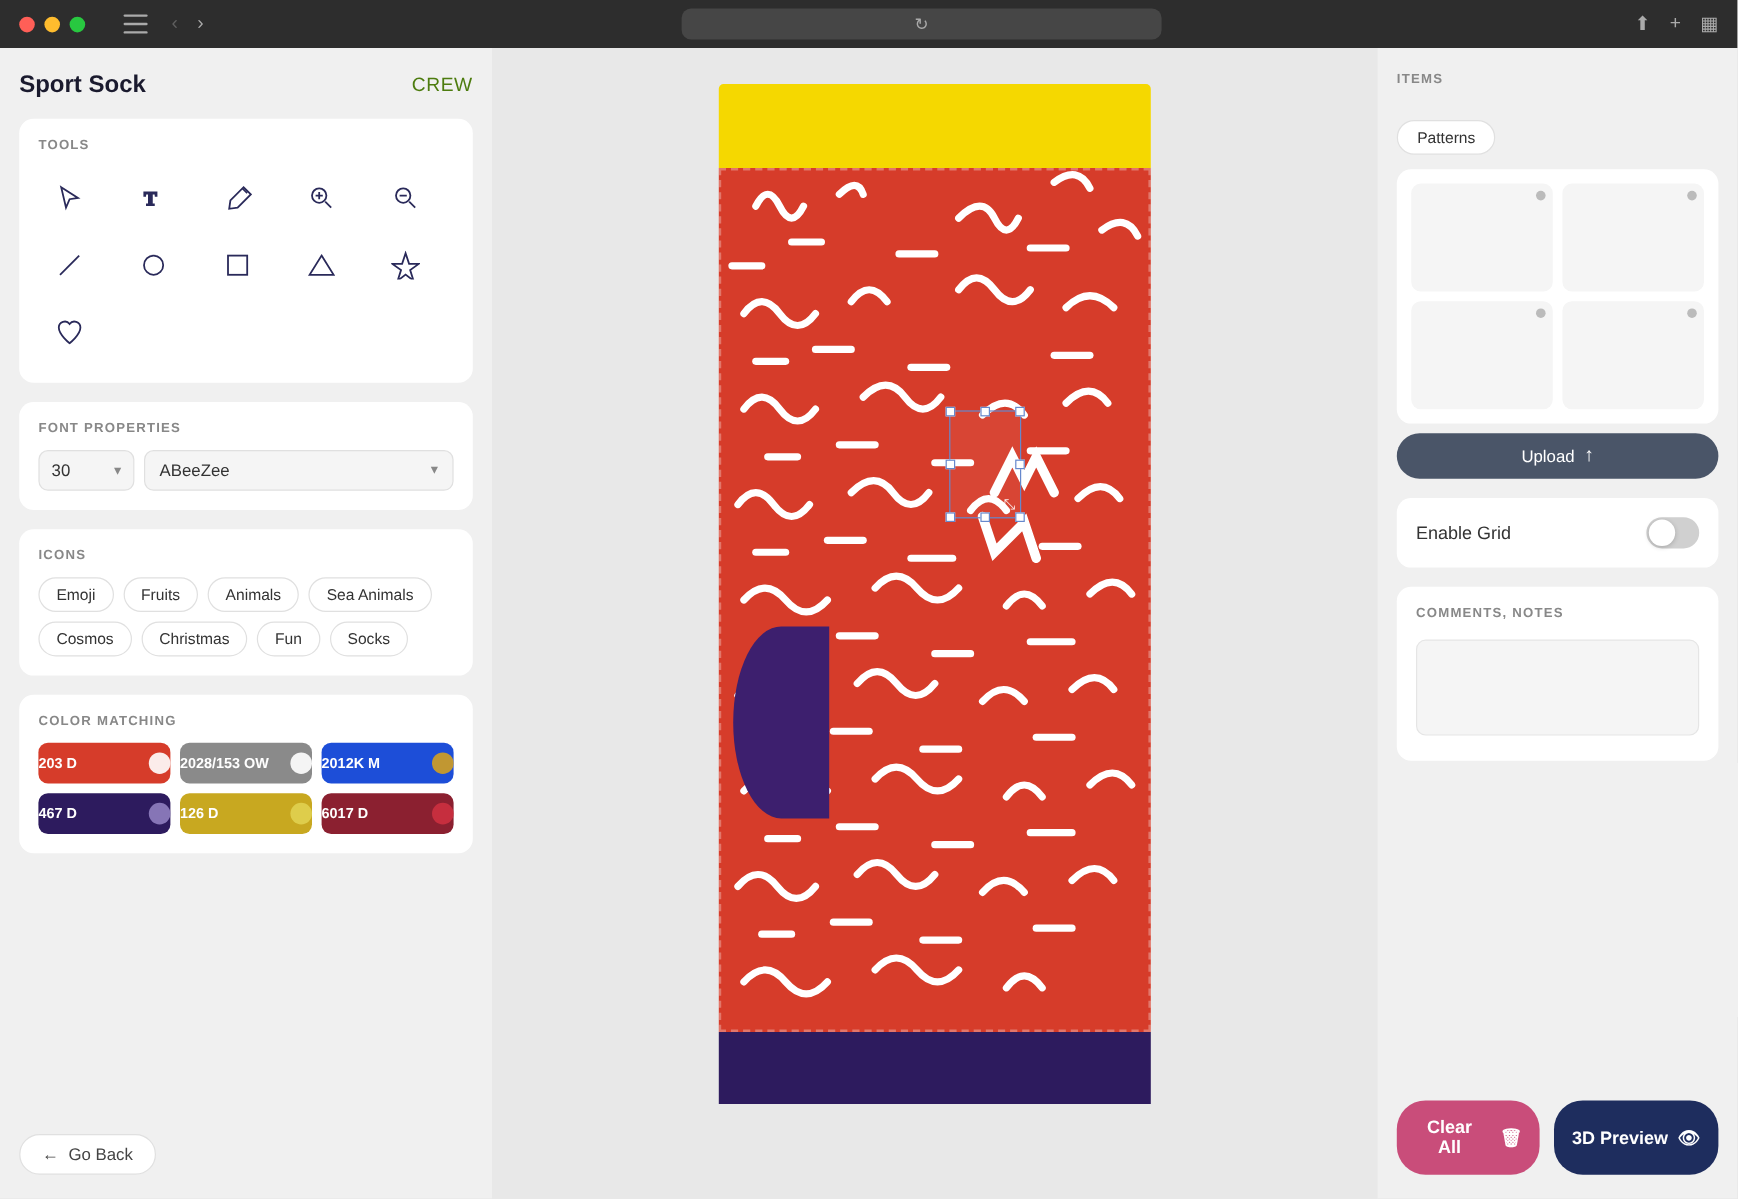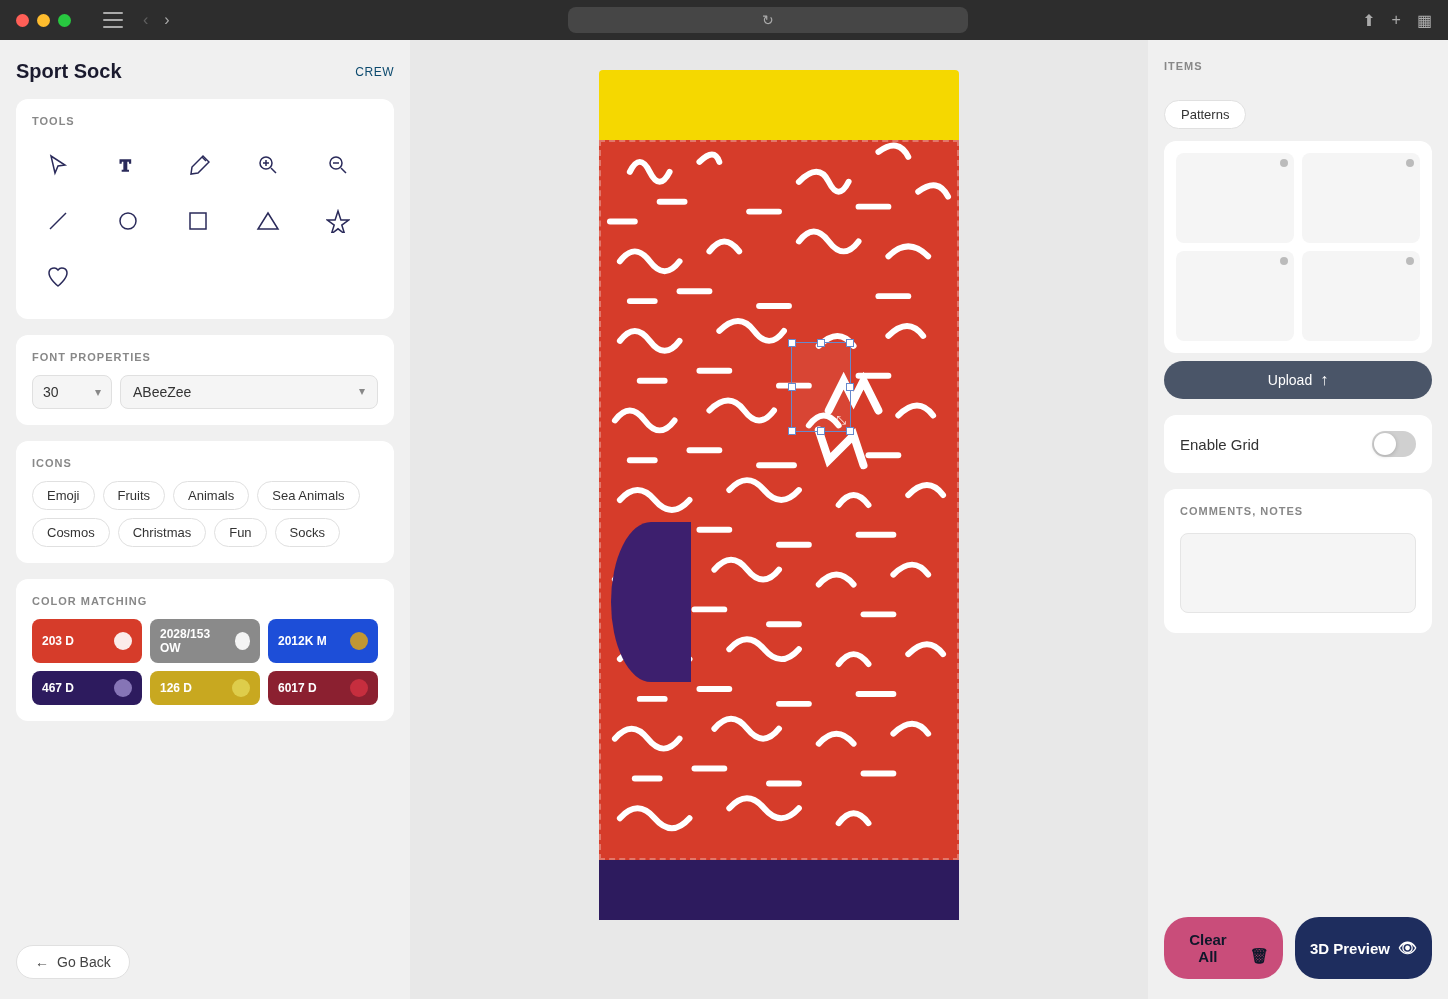--- a/index.html
+++ b/index.html
@@ -112,22 +112,22 @@
       display: flex;
       justify-content: space-between;
       align-items: center;
     }
     .panel-title {
       font-size: 20px;
       font-weight: 600;
       color: #1a1a2e;
     }
     .panel-subtitle {
-      font-size: 12px;
-      color: #0c4a6e;
+      font-size: 16px;
+      color: #4d7c0f;
       font-weight: 500;
       letter-spacing: 0.5px;
     }
 
     
     .section {
       background: white;
       border-radius: 12px;
       padding: 16px;
     }
@@ -220,21 +220,21 @@
       flex-direction: column;
       gap: 8px;
     }
     .color-row {
       display: flex;
       gap: 8px;
     }
     .color-chip {
       flex: 1;
       border-radius: 8px;
-      padding: 8px 10px;
+      padding: 8px 0;
       display: flex;
       align-items: center;
       justify-content: space-between;
       font-size: 12px;
       font-weight: 600;
       color: white;
       gap: 12px;
     }
     .toggle-circle {
       width: 18px;
@@ -438,29 +438,29 @@
     
     .bottom-actions {
       display: flex;
       gap: 12px;
       padding-top: 8px;
       margin-top: auto;
     }
     .clear-all-btn {
       flex: 1;
       background: #c94d7a;
-      color: #0f172a;
+      color: #ffffff;
       border: none;
       border-radius: 24px;
       padding: 14px;
       font-size: 15px;
       font-weight: 600;
       cursor: pointer;
       display: flex;
-      align-items: flex-end;
+      align-items: center;
       justify-content: center;
       gap: 12px;
     }
     .preview-btn {
       flex: 1.2;
       background: #1e2d5e;
       color: white;
       border: none;
       border-radius: 24px;
       padding: 14px;

